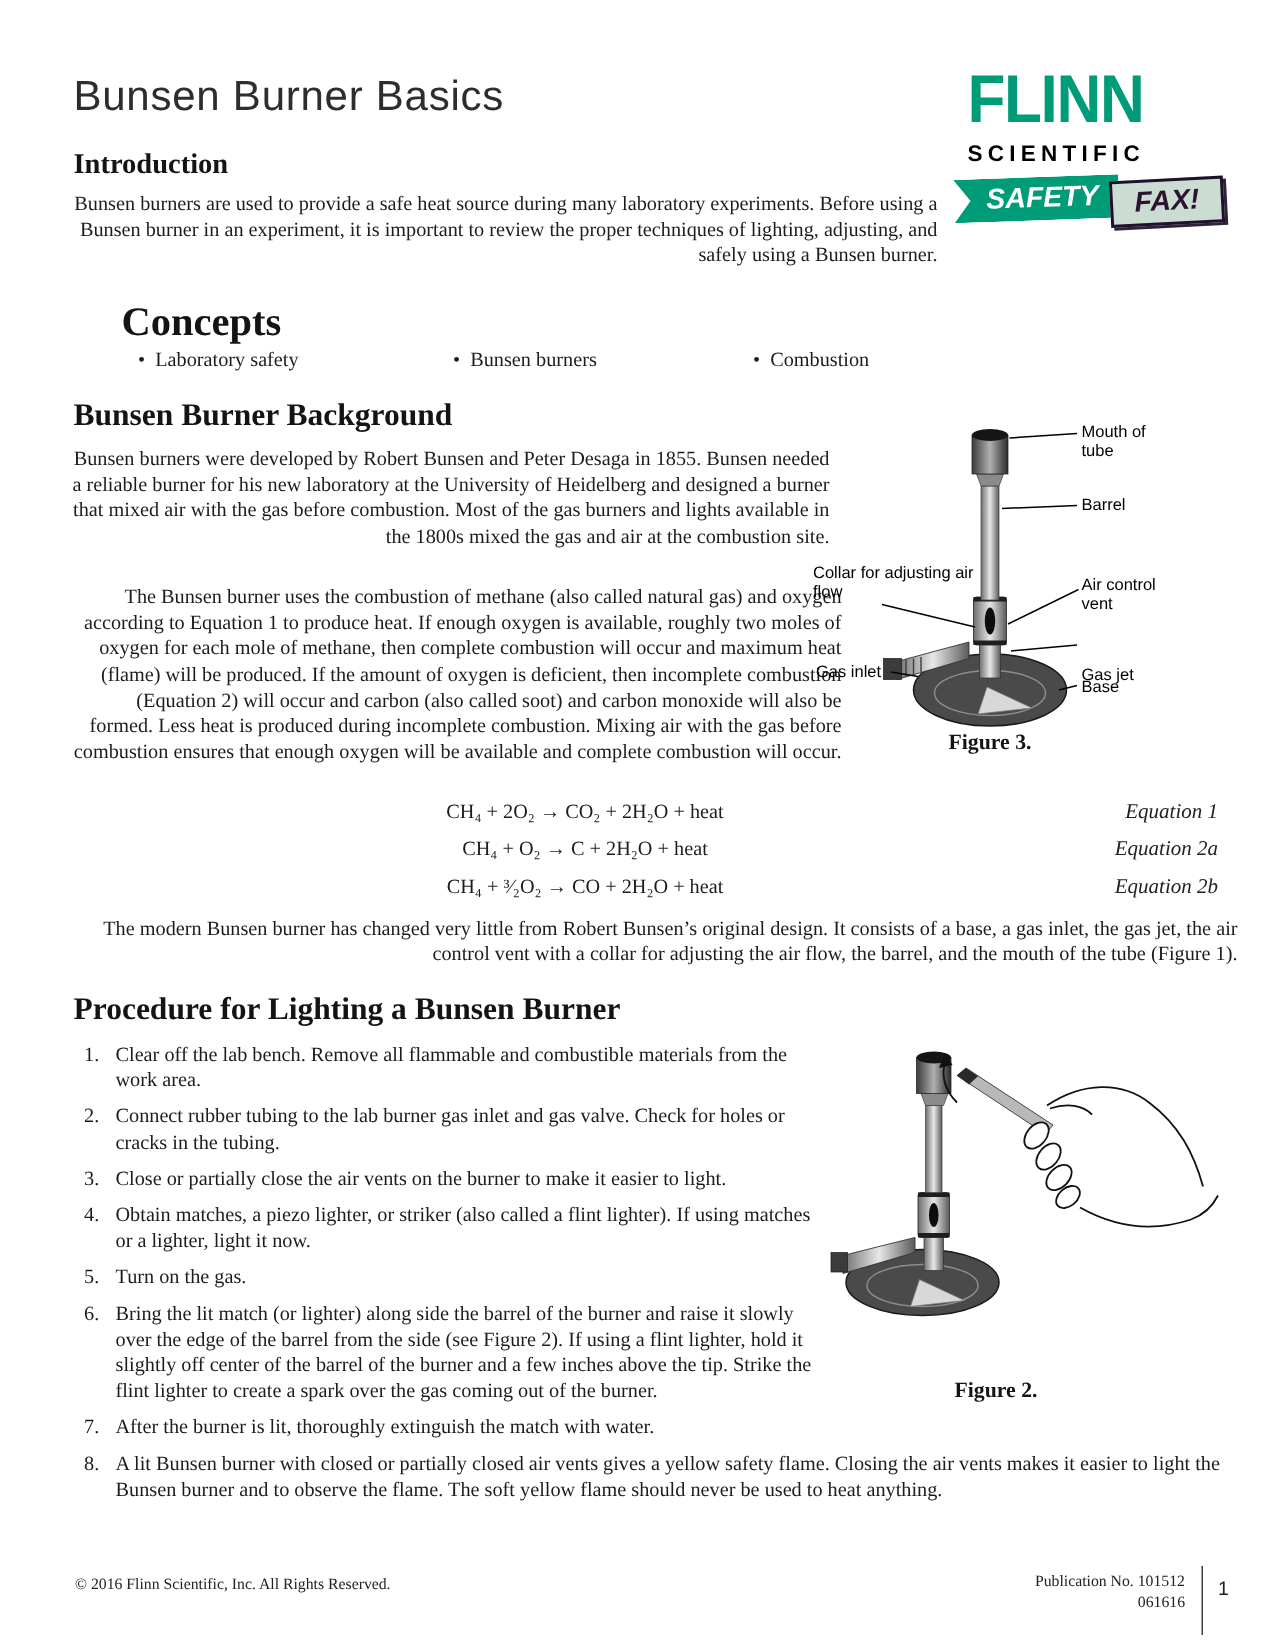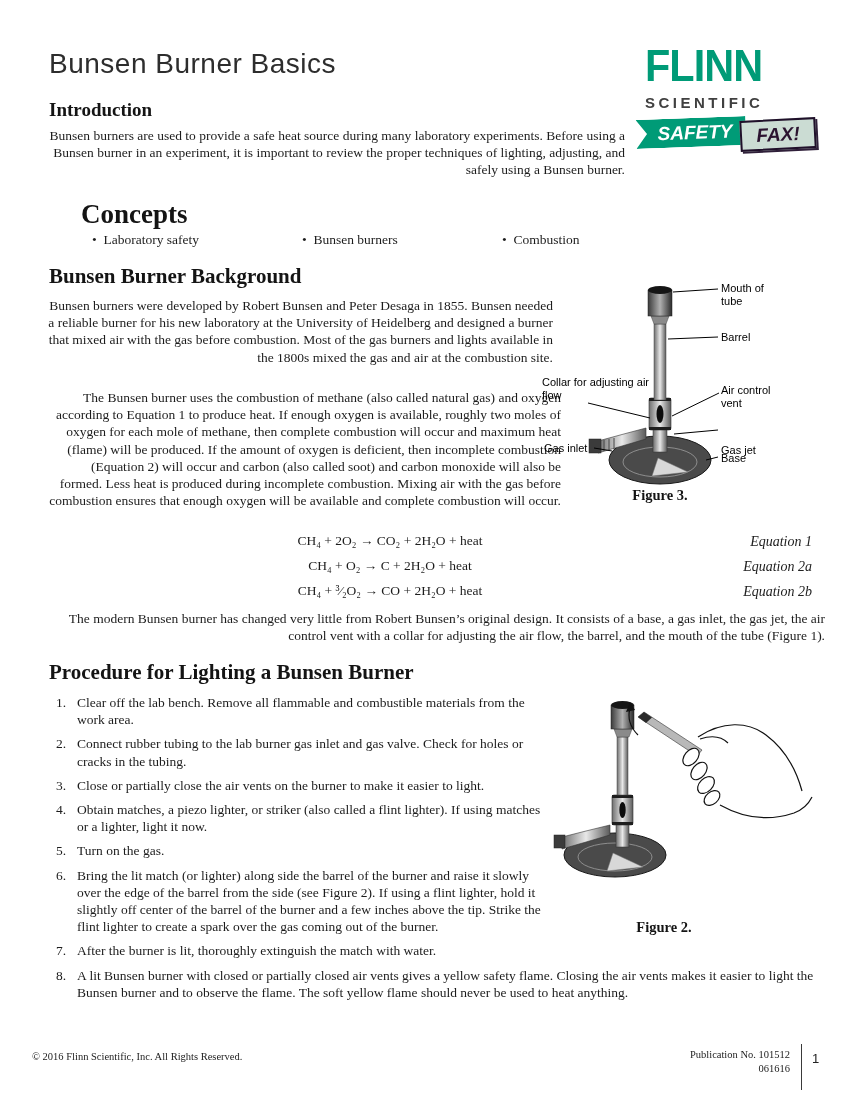--- a/index.html
+++ b/index.html
@@ -15,21 +15,21 @@
   }
   
   .logo { position:absolute; left:630px; top:44px; width:192px; }
   .logo-flinn {
     font-family:"Liberation Sans","DejaVu Sans",sans-serif;
     font-size:45px; line-height:44px; font-weight:800; color:#009B77;
     letter-spacing:-1px; transform:scaleX(0.92); transform-origin:left; margin-left:15px;
   }
   .logo-scientific {
     font-family:"Liberation Sans","DejaVu Sans",sans-serif;
-    font-size:15px; font-weight:700; color:#404040; letter-spacing:3.5px;
+    font-size:15px; font-weight:700; color:#000000; letter-spacing:3.5px;
     margin-left:15px; margin-top:6px;
   }
   .logo-banner { position:relative; height:38px; margin-top:5px; }
   .ribbon {
     position:absolute; left:6px; top:2px; width:110px; height:29px; background:#009B77;
     clip-path:polygon(0 0,100% 0,100% 100%,0 100%,10% 50%);
     display:flex; align-items:center; justify-content:center;
     transform:rotate(-2deg);
   }
   .ribbon-text {
@@ -87,21 +87,21 @@
   .lbl-barrel { left:181px; top:55px; }
   .lbl-collar { left:2px;   top:100px; width:114px; }
   .lbl-vent   { left:181px; top:108px; width:70px; }
   .lbl-gasjet { left:181px; top:156px;margin-top:12px; }
   .lbl-inlet  { left:4px;   top:166px; }
   .lbl-base   { left:181px; top:176px; }
   .fig-caption { position:absolute; font-size:14.5px; font-weight:700; text-align:center; color:#141414; }
   .cap1 { left:58px; top:211px; width:124px; }
   .cap2 { left:52px; top:224px; width:124px; }
   
-  .footer-copy { position:absolute; left:32px; top:1051px; font-size:10.5px; color:#222; }
+  .footer-copy { position:absolute; left:50px; top:1051px; font-size:10.5px; color:#222; }
   .footer-pub  { position:absolute; left:598px; top:1048px; width:192px; text-align:right;
                  font-size:10.5px; line-height:14px; color:#222; }
   .footer-divider { position:absolute; left:801px; top:1044px; width:1px; height:46px; background:#3a3a3a; }
   .footer-page { position:absolute; left:812px; top:1051px; font-size:13px;
                  font-family:"Liberation Sans","DejaVu Sans",sans-serif; color:#222; }
 </style>
 </head>
 <body>
 
 <div class="page">

